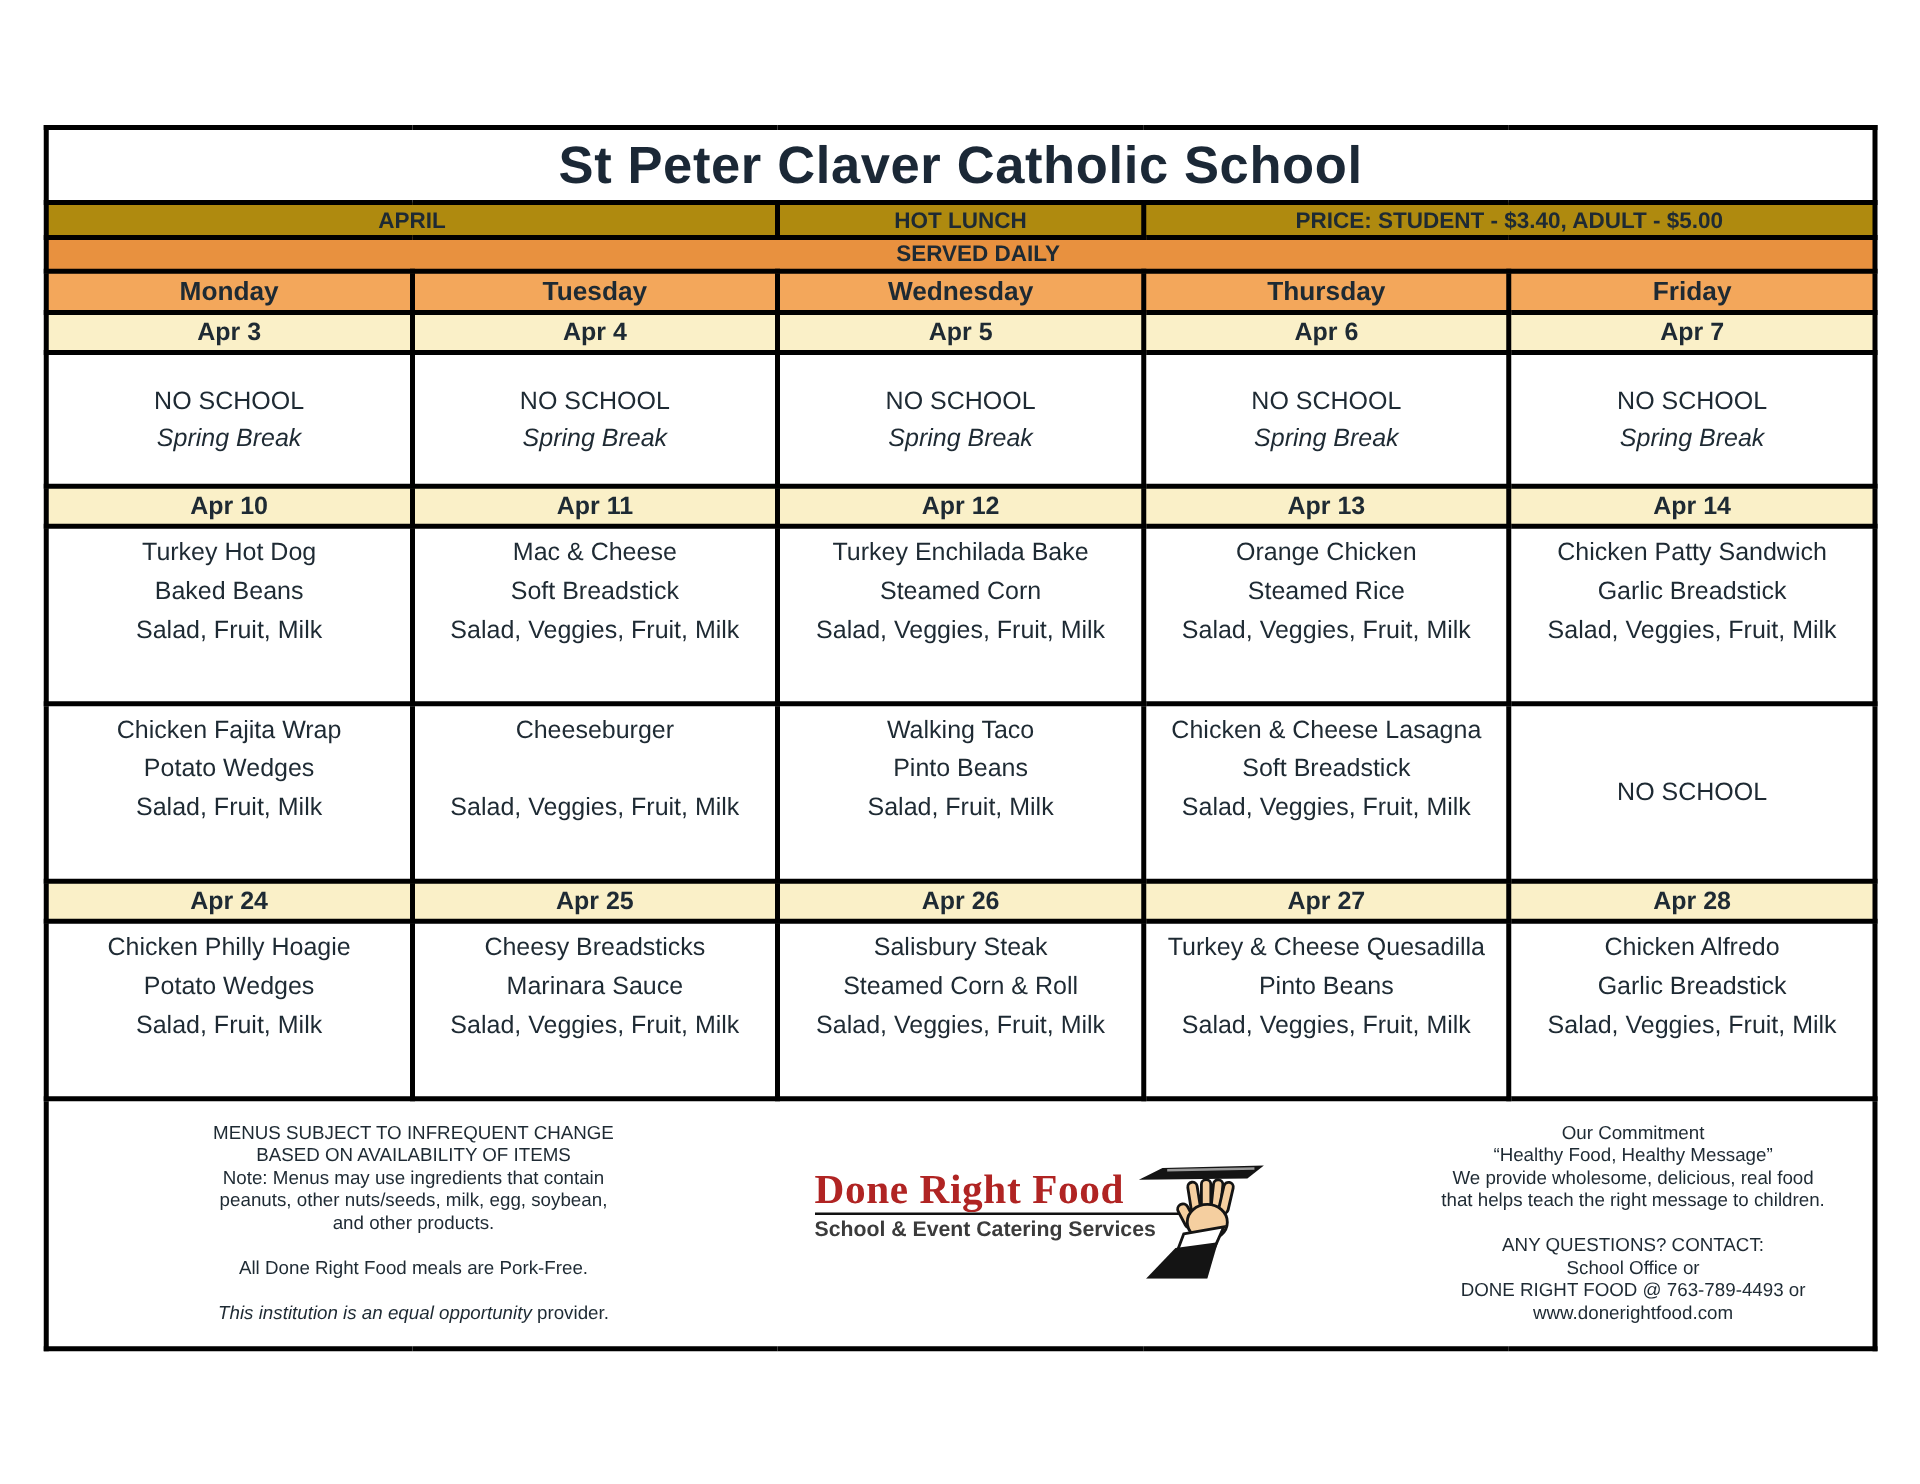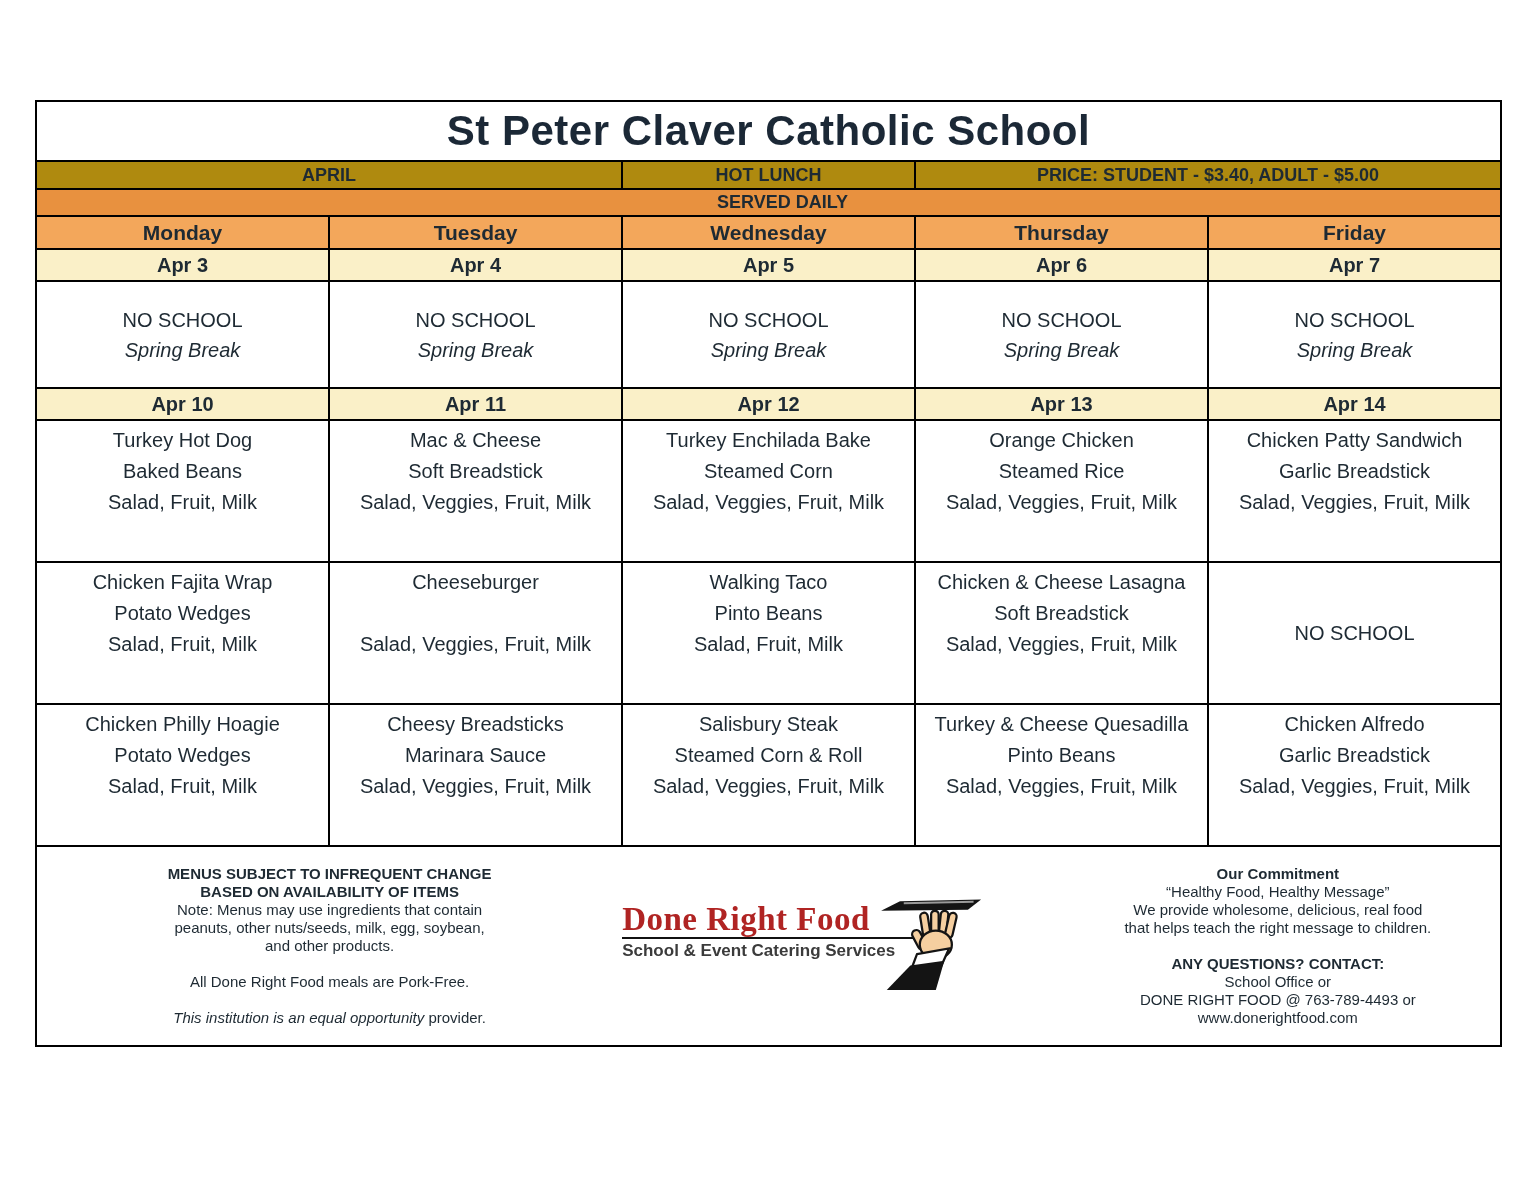--- a/index.html
+++ b/index.html
@@ -18,47 +18,47 @@
     font-family:"Liberation Sans","DejaVu Sans",sans-serif;
     color:var(--text-dark);
   }
   .sheet{
     position:absolute;left:35px;top:100px;width:1467px;
   }
   table.menu-table{
     width:100%;border-collapse:collapse;border:2px solid #000;
     table-layout:fixed;
   }
-  td,th{border:2px solid #000000;padding:0;text-align:center;vertical-align:middle;color:var(--text-dark);}
+  td,th{border:4px solid #000000;padding:0;text-align:center;vertical-align:middle;color:var(--text-dark);}
   .r-title td{height:60px;}
   .title{
     font-size:42px;font-weight:bold;letter-spacing:0.5px;color:#1B2836;
   }
   .r-band td{height:28px;background:var(--band-gold);font-weight:bold;font-size:18px;}
   .r-served td{height:27px;background:var(--band-orange);font-weight:bold;font-size:18px;padding-left:28px;}
   .r-days th{height:33px;background:var(--band-light-orange);font-weight:bold;font-size:21px;}
   .r-date td{height:32px;background:var(--band-cream);font-weight:bold;font-size:20px;}
   .r-menu td{height:142px;vertical-align:top;background:#fff;}
   .r-menu.first td{height:107px;vertical-align:middle;}
   .menu-lines{padding-top:4px;font-size:20px;}
   .menu-line{line-height:31px;min-height:31px;white-space:nowrap;}
   .ns-title{font-weight:normal;font-size:20px;line-height:30px;}
   .ns-sub{font-style:italic;font-size:20px;line-height:30px;}
   td.center-cell{vertical-align:middle;}
   
   .r-footer td{height:200px;vertical-align:middle;}
   .footer-flex{display:flex;width:100%;align-items:center;}
   .f-left,.f-right{flex:0 0 40%;font-size:15px;line-height:18px;text-align:center;}
   .f-center{flex:0 0 20%;display:flex;justify-content:center;align-items:center;position:relative;}
-  .f-bold{font-weight:bold;}
+  .f-bold{font-weight:normal;}
   .f-gap{height:18px;}
   .italic{font-style:italic;margin-top:34px;}
   
   .logo-inner{display:flex;align-items:flex-start;position:relative;}
-  .logo-text{display:flex;flex-direction:column;align-items:flex-start;}
+  .logo-text{display:flex;flex-direction:column;align-items:flex-start;margin-left:29px;}
   .logo-name{
     font-family:"Liberation Serif","DejaVu Serif",serif;
     font-weight:bold;font-size:33px;line-height:34px;color:var(--logo-red);
     white-space:nowrap;letter-spacing:0.5px;
   }
   .logo-rule{height:2px;background:#111;width:118%;margin:1px 0 2px 0;}
   .logo-tagline{
     font-weight:bold;font-size:17px;color:var(--logo-gray);white-space:nowrap;text-align:center;
   }
   .logo-hand{margin-left:-14px;margin-top:-12px;flex:0 0 auto;}
@@ -197,20 +197,27 @@
       <div class="menu-line">Chicken &amp; Cheese Lasagna</div>
       <div class="menu-line">Soft Breadstick</div>
       <div class="menu-line">Salad, Veggies, Fruit, Milk</div>
     </div>
           </td>
     <td class="center-cell">
       <div class="ns-title">NO SCHOOL</div>
     </td>
   </tr>
 
+  <tr class="r-date">
+    <td>Apr 24</td>
+    <td>Apr 25</td>
+    <td>Apr 26</td>
+    <td>Apr 27</td>
+    <td>Apr 28</td>
+  </tr>
 
   <tr class="r-menu">
     <td>
             <div class="menu-lines">
       <div class="menu-line">Chicken Philly Hoagie</div>
       <div class="menu-line">Potato Wedges</div>
       <div class="menu-line">Salad, Fruit, Milk</div>
     </div>
           </td>
     <td>

